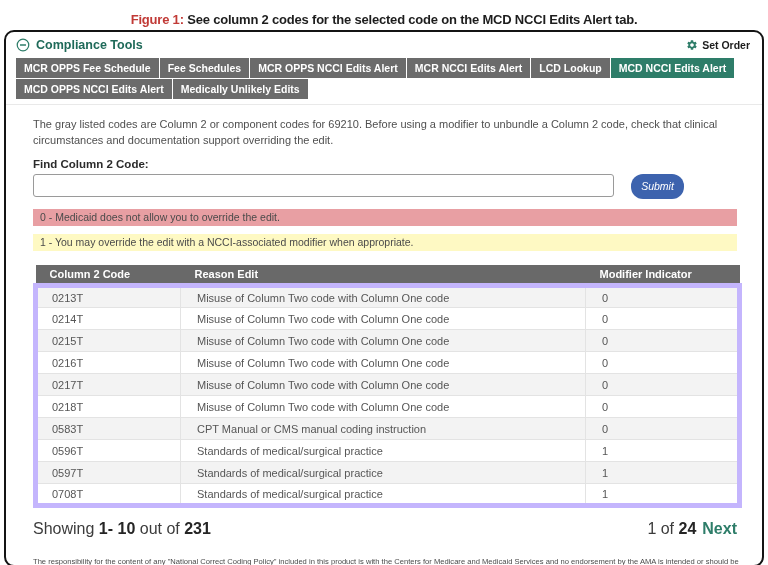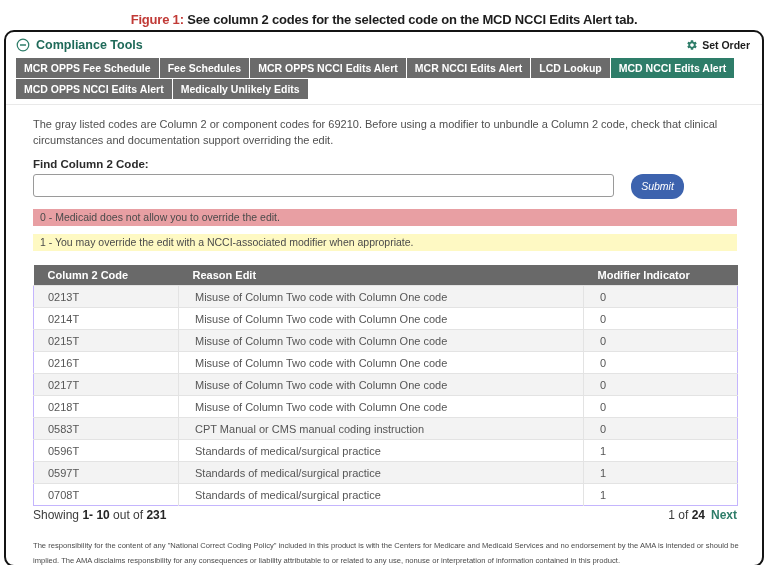--- a/index.html
+++ b/index.html
@@ -26,22 +26,22 @@
   .search-input{ width:581px; height:23px; border:1px solid #9a9a9a; border-radius:3px; font-size:11px; padding:0 6px; color:#333; outline:none;}
   .submit-btn{ width:53px; height:25px; background:var(--blue); color:#fff; border:none; border-radius:12px; font-size:10.5px; font-family:"Liberation Sans",sans-serif; cursor:pointer;font-style:italic;}
   .legend{ margin-top:10px; display:flex; flex-direction:column; gap:8px;}
   .legend-bar{ width:704px; height:17px; font-size:10.5px; color:#4a4a4a; display:flex; align-items:center; padding:0 7px;}
   table{ margin-top:14px; width:704px; border-collapse:collapse; table-layout:fixed;}
   col.c1{width:145px;} col.c2{width:405px;} col.c3{width:154px;}
   thead th{ background:var(--thead); color:#fff; font-size:11px; font-weight:bold; text-align:left; height:21px; padding:0 0 0 14px;}
   tbody td{ font-size:11px; color:#565656; height:22px; padding:0 0 0 14px; border-top:1px solid #e3e3e3;}
   tbody tr:nth-child(odd){ background:var(--row-alt);}
   tbody td + td{ border-left:1px solid #e3e3e3;padding-left:16px;}
-  tbody{ border:1px solid #c4b5fd;}
-  .pagination-row{ width:704px; margin-top:2px; display:flex; justify-content:space-between; align-items:center; font-size:12px; color:#3c3c3c;}
+  tbody{ border:5px solid #c4b5fd;}
+  .pagination-row{ width:704px; margin-top:12px; display:flex; justify-content:space-between; align-items:center; font-size:16px; color:#3c3c3c;}
   .bold{ font-weight:bold; color:#252525;}
   .next-link{ color:var(--accent); font-weight:bold; margin-left:6px; cursor:pointer;}
   .disclaimer{ margin-top:17px; width:706px; font-size:7.6px; line-height:1.95; color:#4a4a4a;}
   .icon{ display:inline-flex; align-items:center;}
 </style>
 </head>
 <body>
 
 <div class="caption"><span class="fig">Figure 1:</span><span> See column 2 codes for the selected code on the MCD NCCI Edits Alert tab.</span></div>
 

